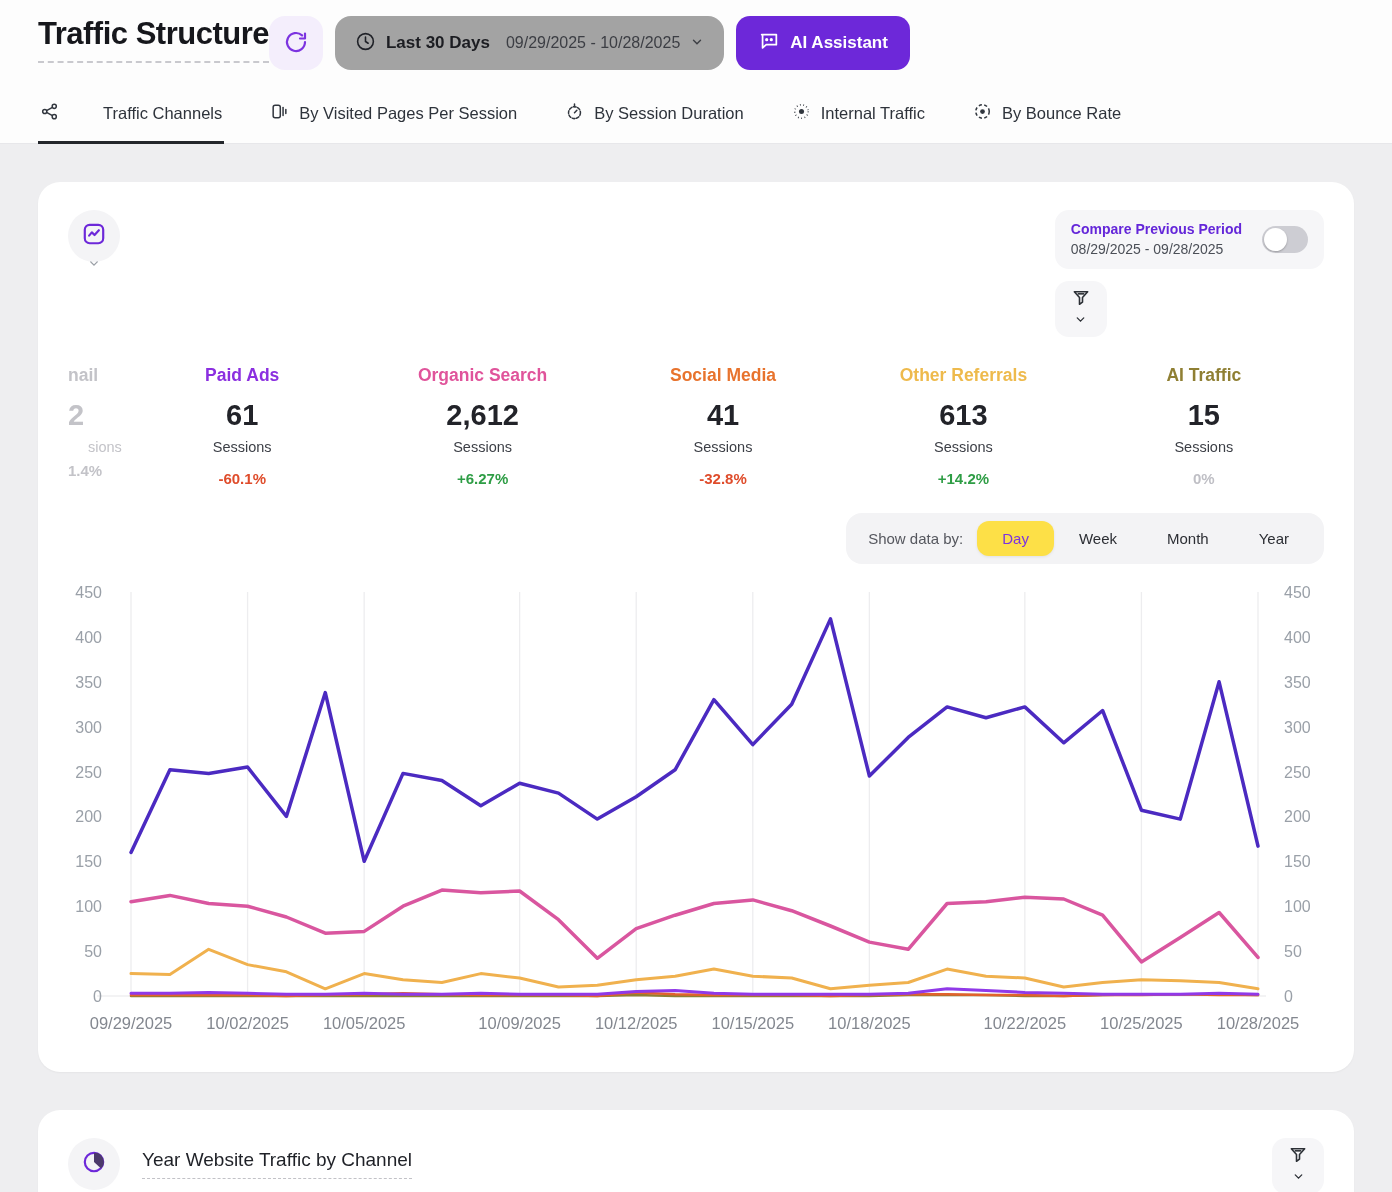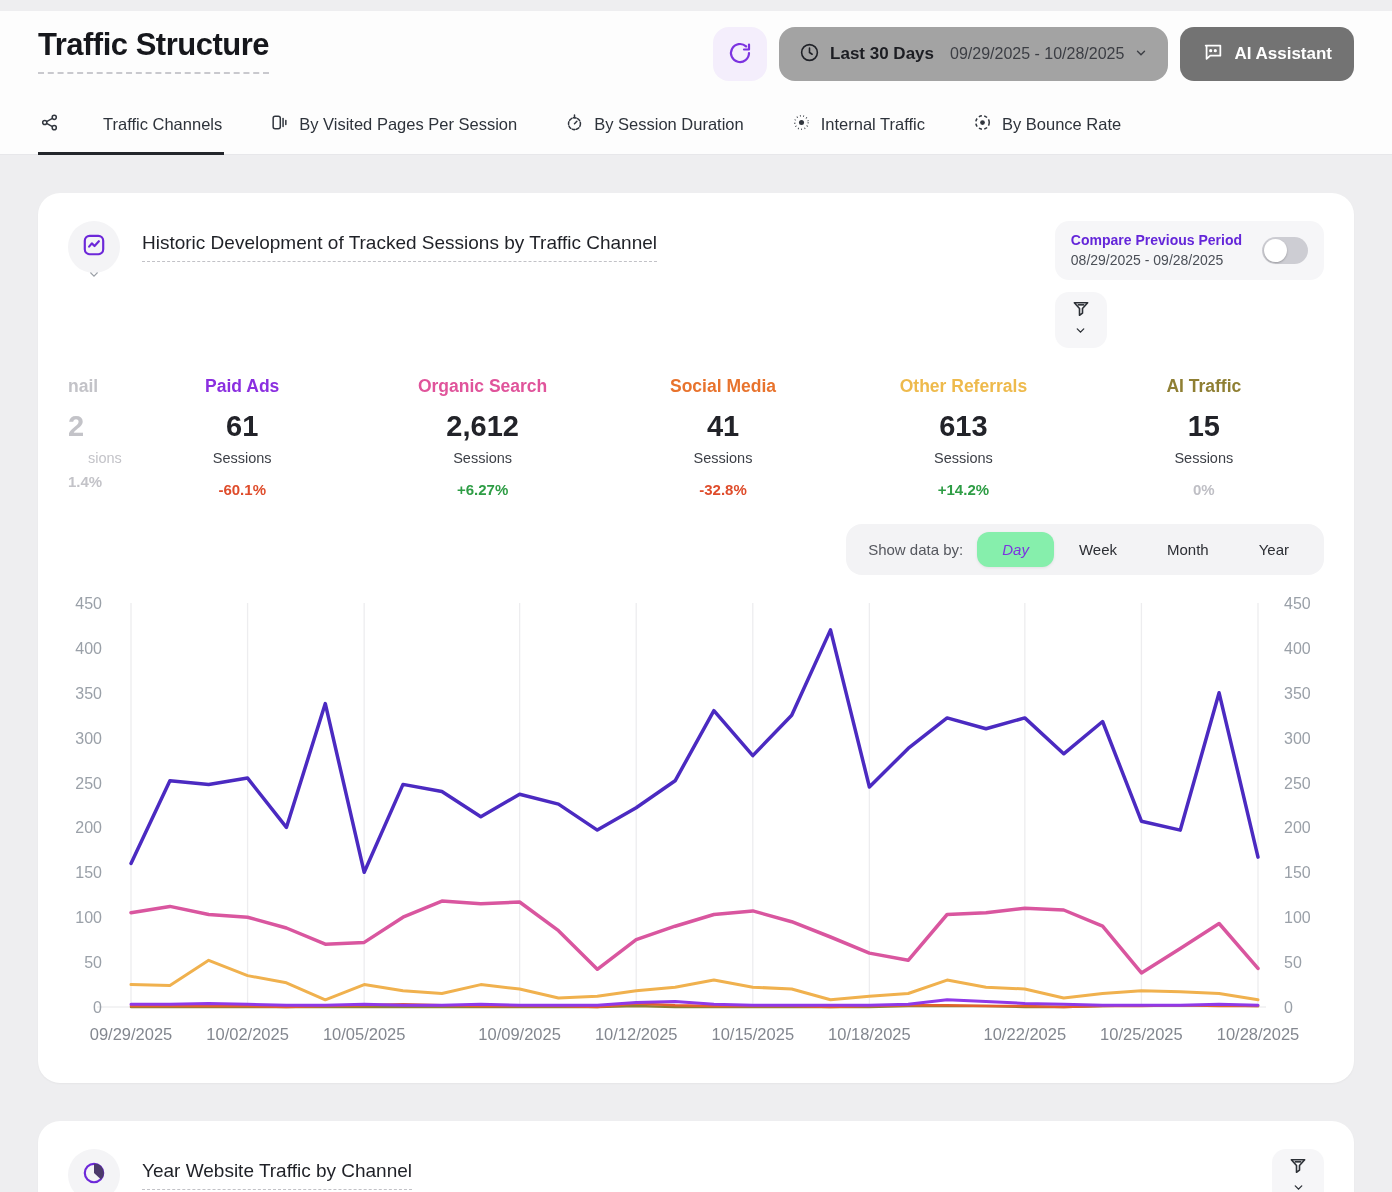--- a/index.html
+++ b/index.html
@@ -1,31 +1,31 @@
 <!DOCTYPE html>
 <html><head>
 <meta charset="utf-8">
 <style>
   * { margin:0; padding:0; box-sizing:border-box; }
   html,body { width:1392px; height:1192px; overflow:hidden; }
   body { font-family:"Liberation Sans", sans-serif; background:#eeeef0; color:#1c1d22; }
 
   
   .topzone { background:#fdfdfd; }
-  .topbar { display:flex; justify-content:space-between; align-items:flex-start; padding:16px 38px 0 38px;margin-top:11px; }
+  .topbar { display:flex; align-items:flex-start; padding:16px 38px 0 38px; }
   .page-title { font-size:31px; font-weight:700; letter-spacing:-0.5px; color:#16171c;
                 border-bottom:2px dashed #c9c9ce; padding-bottom:9px; }
   .topbar-right { display:flex; gap:12px; align-items:center; }
   .icon-btn-refresh { width:54px; height:54px; border:none; border-radius:16px; background:#f4eefc;
                       display:flex; align-items:center; justify-content:center; cursor:pointer; }
   .date-pill { height:54px; border:none; border-radius:16px; background:#a3a3a3; display:flex;
                align-items:center; gap:10px; padding:0 20px; cursor:pointer; font-family:inherit; }
   .date-pill .lbl { font-size:17px; font-weight:700; color:#1c1d22; }
   .date-pill .rng { font-size:16px; color:#3c3e44; margin-left:6px; }
-  .ai-btn { height:54px; border:none; border-radius:14px; background:#737373; color:#fff; display:flex;
+  .ai-btn { height:54px; border:none; border-radius:14px; background:#6d28d9; color:#fff; display:flex;
             align-items:center; gap:10px; padding:0 22px; font-size:17px; font-weight:700;
             font-family:inherit; cursor:pointer; }
 
   
   .tabs { display:flex; gap:44px; padding:0 38px; border-bottom:1px solid #e7e7ea; background:#fdfdfd; margin-top:20px; }
   .tab { display:flex; align-items:center; gap:10px; padding:12px 2px 16px 2px; font-size:16.5px;
          color:#2e333b; cursor:pointer; border-bottom:3px solid transparent; margin-bottom:-1px; }
   .tab.active { font-weight:400; border-bottom-color:#23262b;gap:44px; }
   .tab svg { flex:none; }
 
@@ -65,21 +65,21 @@
   .stat-delta { font-size:15px; font-weight:600; margin-top:15px; }
   .stat-delta.down { color:#df4c2b; }
   .stat-delta.up { color:#2e9d45; }
   .stat-delta.flat { color:#bfbfc5; }
 
   
   .granularity-row { display:flex; justify-content:flex-end; margin-top:26px; }
   .granularity { background:#f3f3f5; border-radius:16px; padding:8px 10px; display:flex; align-items:center; }
   .granularity .glabel { font-size:15px; color:#55575e; margin:0 14px 0 12px; }
   .gopt { font-size:15px; color:#2c2e34; padding:9px 25px; border-radius:12px; cursor:pointer; }
-  .gopt.active { background:#86efac; color:#7c33e0; font-weight:500; box-shadow:0 1px 3px rgba(0,0,0,.08);font-style:italic; }
+  .gopt.active { background:#fde047; color:#7c33e0; font-weight:500; box-shadow:0 1px 3px rgba(0,0,0,.08); }
 
   
   .chart-wrap { margin-top:18px; }
   #sessions-chart { display:block; width:100%; height:auto; }
   #sessions-chart text { fill:#9aa0a8; font-size:16px; font-family:"Liberation Sans", sans-serif; }
   #sessions-chart text.xlab { fill:#83878f; font-size:16.5px; }
 
   
   .card-bottom { min-height:400px; }
   .channel-row { display:flex; align-items:center; margin-top:26px; }
@@ -200,21 +200,20 @@
                 <rect x="3.5" y="3.5" width="17" height="17" rx="4.5"></rect>
                 <polyline points="7.5 13.5 10 10.5 12.5 13 16.5 8.5"></polyline>
               </svg>
           </span>
           <span class="sub-chev">
             <svg width="13" height="13" viewBox="0 0 24 24" fill="none" stroke="#9ca1a8" stroke-width="2.6" stroke-linecap="round">
                 <polyline points="6 9 12 15 18 9"></polyline>
               </svg>
           </span>
         </div>
-        <h2 class="card-title">Historic Development of Tracked Sessions by Traffic Channel</h2>
       </div>
       <div class="head-right">
         <div class="compare-box">
           <div class="compare-texts">
             <div class="compare-label">Compare Previous Period</div>
             <div class="compare-range">08/29/2025 - 09/28/2025</div>
           </div>
           <div class="toggle">
               <div class="knob"></div>
             </div>

